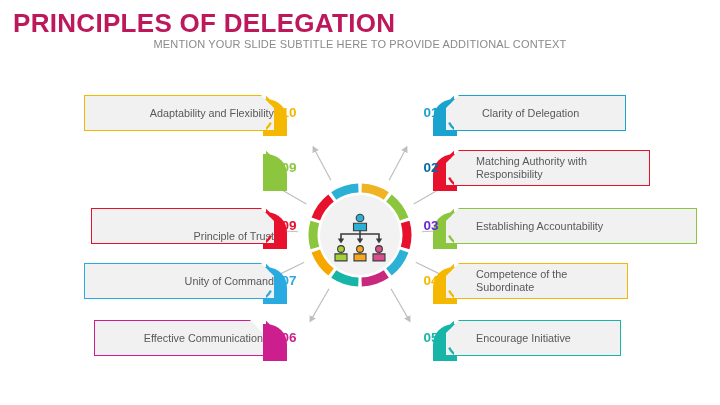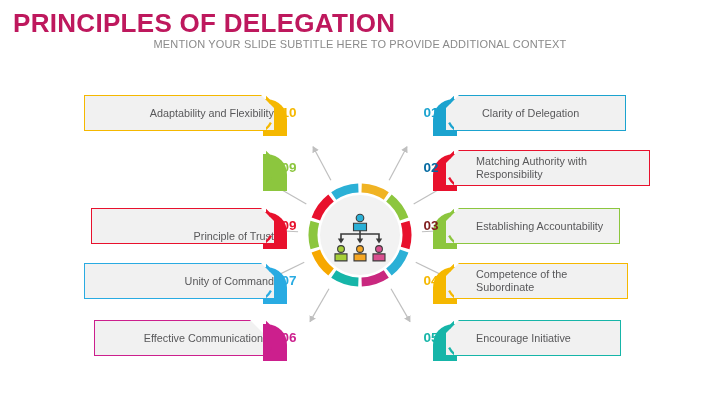--- a/index.html
+++ b/index.html
@@ -250,28 +250,28 @@
           <svg class="circle-svg" viewBox="0 0 46 46">
             <path d="M 41.100425653608 32.624167037110766 A 20.5 20.5 0 1 0 41.100425653608 13.375832962889238" fill="none" stroke="#e8112d" stroke-width="2.2"></path>
           </svg>
           <div class="num" style="color: #0369a1;">02</div>
         </div>
       </div>
       <div class="item side-right" style="top: 203px; left: 408px; width: 253px;">
         <svg class="tail" viewBox="0 0 28 46">
           <path d="M 2 46 L 2 30 C 2 18 10 10 22 9 L 26 9 L 26 46 Z" fill="#8cc63e"></path>
         </svg>
-        <div class="box" style="width: 174px; border-top: 1px solid rgb(140, 198, 62); border-right: 1px solid rgb(140, 198, 62); border-bottom: 1px solid rgb(140, 198, 62); border-left: none; border-image: initial; clip-path: polygon(13px 0px, 100% 0px, 100% 100%, 0px 100%, 0px 13px);">
+        <div class="box" style="width: 251px; border-top: 1px solid rgb(140, 198, 62); border-right: 1px solid rgb(140, 198, 62); border-bottom: 1px solid rgb(140, 198, 62); border-left: none; border-image: initial; clip-path: polygon(13px 0px, 100% 0px, 100% 100%, 0px 100%, 0px 13px);">
           <span class="label">Establishing Accountability</span>
         </div>
         <div class="circle-wrap">
           <svg class="circle-svg" viewBox="0 0 46 46">
             <path d="M 41.100425653608 32.624167037110766 A 20.5 20.5 0 1 0 41.100425653608 13.375832962889238" fill="none" stroke="#8cc63e" stroke-width="2.2"></path>
           </svg>
-          <div class="num" style="color: #7f1d1d;">03</div>
+          <div class="num" style="color: #6d28d9;">03</div>
         </div>
       </div>
       <div class="item side-right" style="top: 258px; left: 408px; width: 220px;">
         <svg class="tail" viewBox="0 0 28 46">
           <path d="M 2 46 L 2 30 C 2 18 10 10 22 9 L 26 9 L 26 46 Z" fill="#f5b800"></path>
         </svg>
         <div class="box" style="width: 182px; border-top: 1px solid rgb(245, 184, 0); border-right: 1px solid rgb(245, 184, 0); border-bottom: 1px solid rgb(245, 184, 0); border-left: none; border-image: initial; clip-path: polygon(13px 0px, 100% 0px, 100% 100%, 0px 100%, 0px 13px);">
           <span class="label">Competence of the Subordinate</span>
         </div>
         <div class="circle-wrap">

